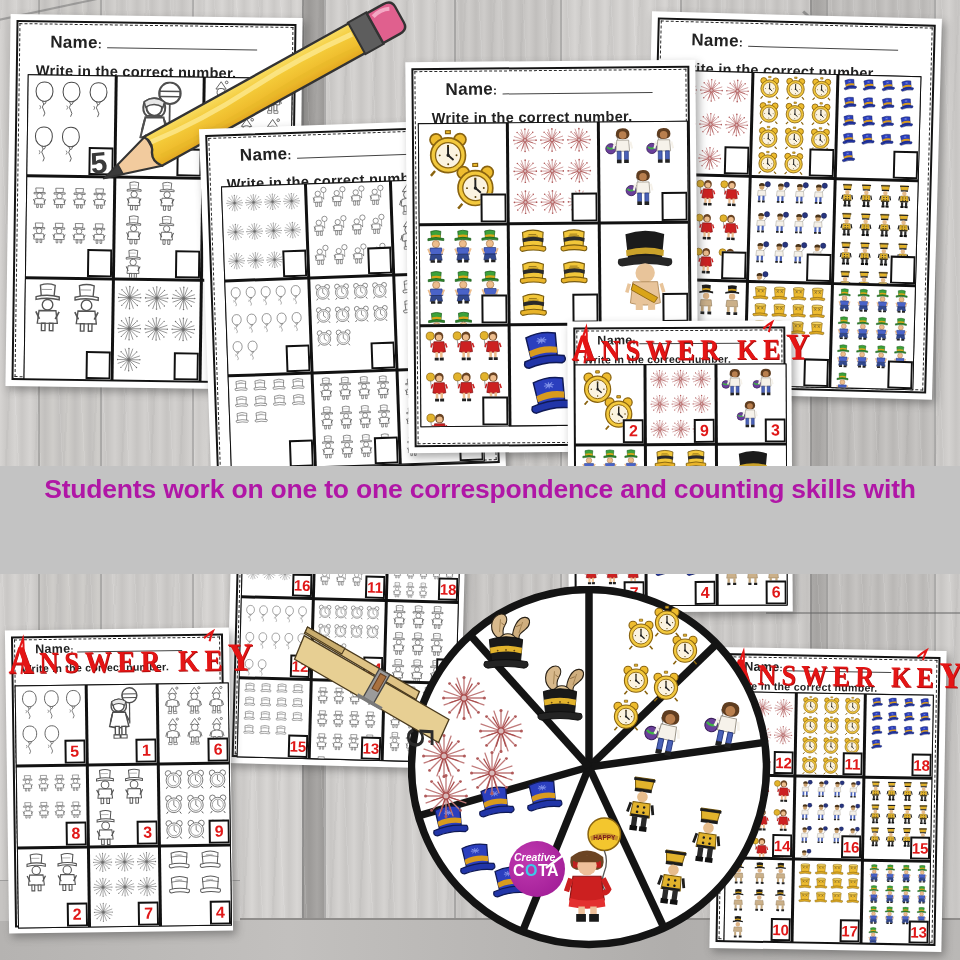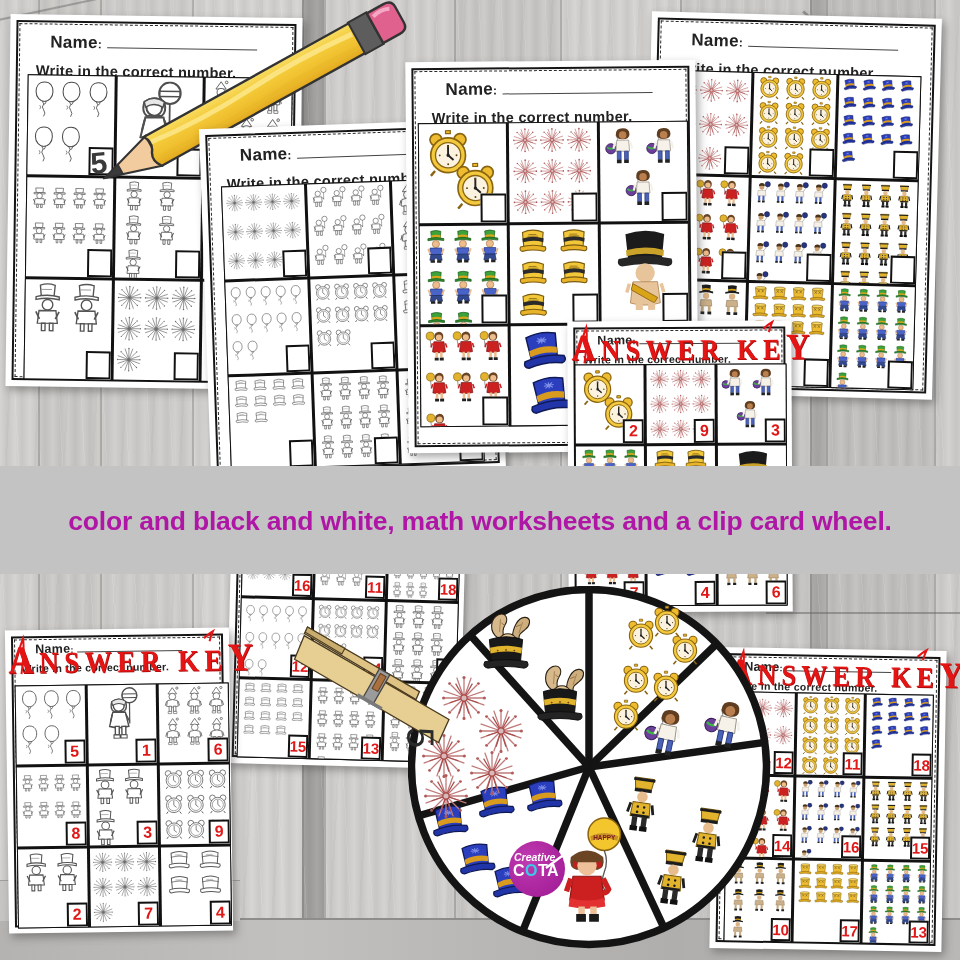--- a/index.html
+++ b/index.html
@@ -2573,13 +2573,13 @@
 <path d="M3 18 L170 8 L174 33 L8 43 Z" fill="#e7cf93"></path>
 <path d="M1 9 L44 6.4 L44.5 12.5 L2 14.5 Z" fill="#c9ad6e" stroke-width="1"></path>
 </g>
 <path d="M84 4 l12 -.8 l2.2 33 l-12 .8 Z" fill="#9b9b9b" stroke="#474747" stroke-width="1.3"></path>
 <path d="M87.5 7.5 l6.5 -.5 l1.2 17 l-6.5 .5 Z" fill="#a9713f" stroke="#6a4020" stroke-width="1"></path>
 <path d="M80 38 l28 -1.8" stroke="#7a7a7a" stroke-width="3.6"></path>
 <text x="146" y="41" font-size="38" fill="#2a2a2a" transform="rotate(56 146 33)" font-family="Liberation Sans">5</text>
 </svg>
 
 <div class="band"></div>
-<div class="bandtext" style="top:506px;z-index:41">color and black and white, math worksheets and a clip card wheel.</div>
+<div class="bandtext" style="top:474px;z-index:41">Students work on one to one correspondence and counting skills with</div>
 </div>
 </body></html>

